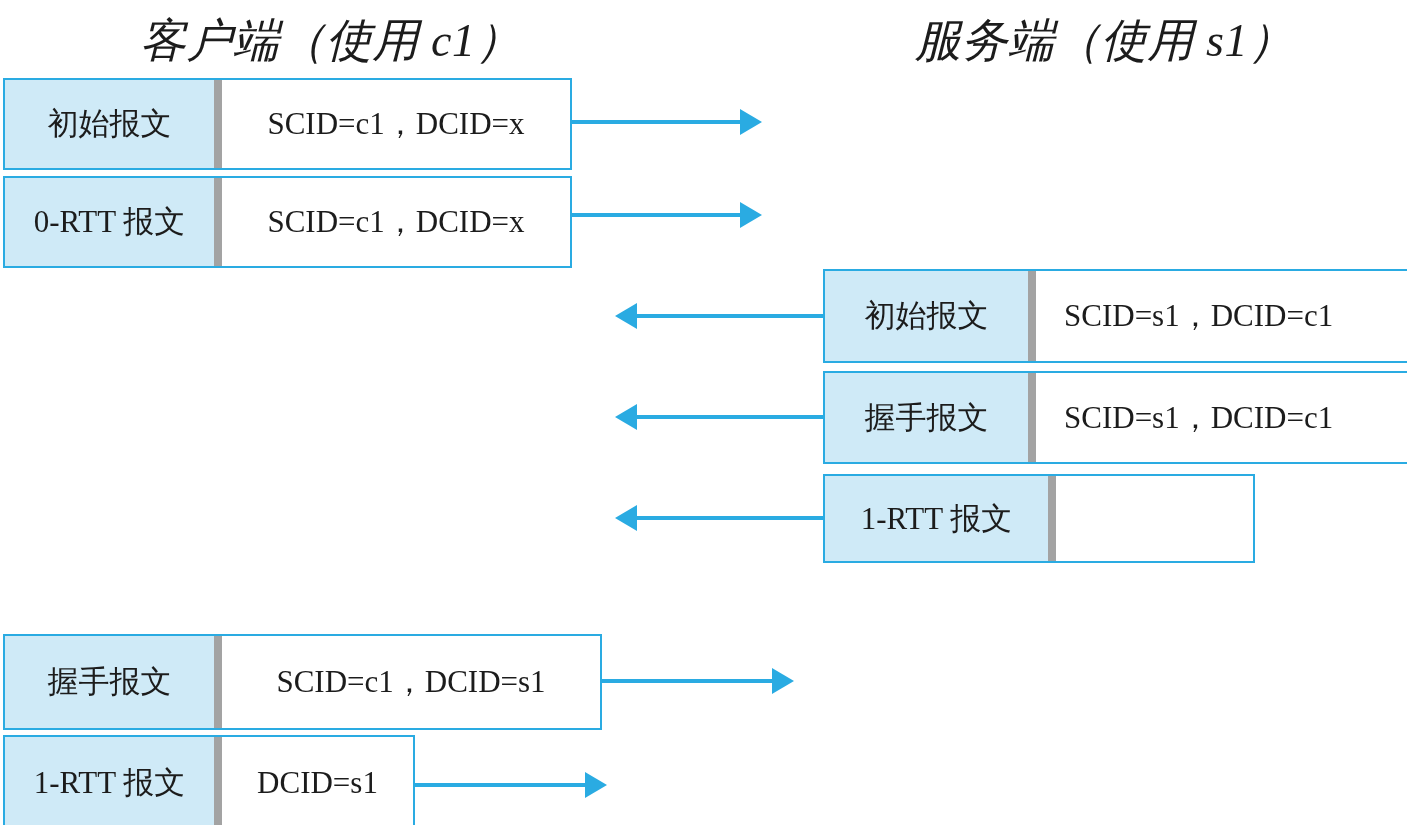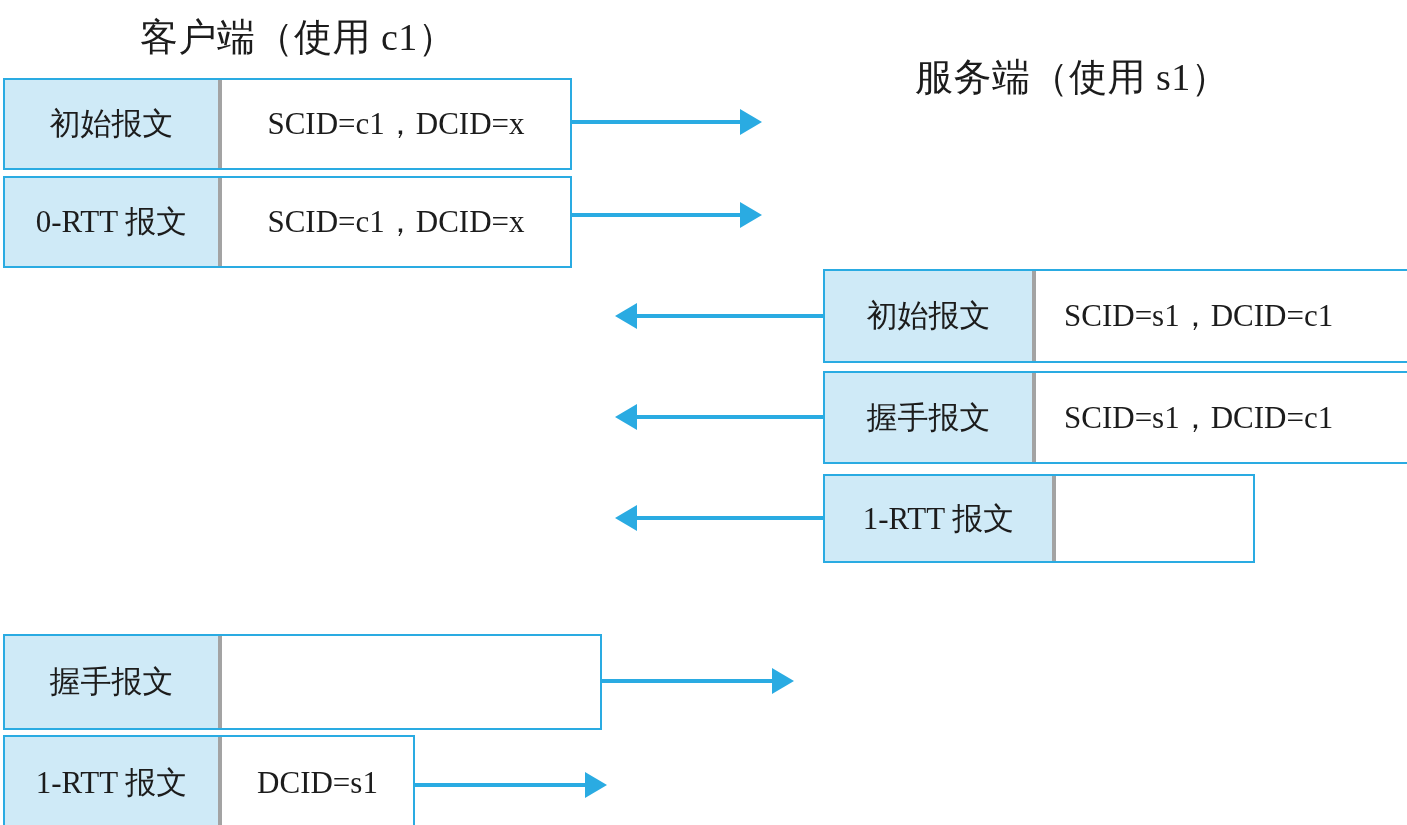--- a/index.html
+++ b/index.html
@@ -15,44 +15,45 @@
     position: relative;
     width: 1407px;
     height: 825px;
     overflow: hidden;
     background: #ffffff;
   }
 
   
   .title {
     position: absolute;
-    font-size: 38px;
+    font-size: 46px;
     line-height: 1;
     white-space: nowrap;
     color: #1c1c1c;
     letter-spacing: 0.5px;
-    text-align: left;
+    text-align: center;
+    font-style: italic;
   }
 
   
   .msg-box {
     position: absolute;
     box-sizing: border-box;
     display: flex;
     align-items: stretch;
     border: 2px solid #2aabe2;
     background: #ffffff;
   }
   .msg-box.clip-right {
     border-right: none;
   }
   .msg-label {
     box-sizing: border-box;
     background: #cfeaf7;
-    border-right: 4px solid #a3a3a3;
+    border-right: 8px solid #a3a3a3;
     display: flex;
     align-items: center;
     justify-content: center;
     font-size: 31px;
     white-space: nowrap;
     color: #1c1c1c;
     flex: 0 0 auto;
   }
   .msg-body {
     box-sizing: border-box;
@@ -91,21 +92,21 @@
     border-right: 22px solid #2aabe2;
   }
 </style>
 </head>
 <body>
 
 <div id="canvas">
 
   <div class="title" style="left:140px; top:18px; width:340px;">客户端（使用 c1）</div>
 
-  <div class="title" style="left:915px; top:18px; width:340px;margin-top:40px;">服务端（使用 s1）</div>
+  <div class="title" style="left:915px; top:18px; width:340px;">服务端（使用 s1）</div>
 
   <div class="msg-box" style="left:3px; top:78px; width:569px; height:92px;">
     <div class="msg-label" style="width:217px;">初始报文</div>
     <div class="msg-body">SCID=c1，DCID=x</div>
   </div>
   <div class="arrow" style="left:572px; top:120px; width:170px;"></div>
   <div class="arrow-head right" style="left:740px; top:109px;"></div>
 
   <div class="msg-box" style="left:3px; top:176px; width:569px; height:92px;justify-content:center;">
     <div class="msg-label" style="width:217px;">0-RTT 报文</div>
@@ -129,20 +130,21 @@
   <div class="arrow-head left" style="left:615px; top:404px;"></div>
 
   <div class="msg-box" style="left:823px; top:474px; width:432px; height:89px;">
     <div class="msg-label" style="width:231px;">1-RTT 报文</div>
   </div>
   <div class="arrow" style="left:637px; top:516px; width:188px;"></div>
   <div class="arrow-head left" style="left:615px; top:505px;"></div>
 
   <div class="msg-box" style="left:3px; top:634px; width:599px; height:96px;">
     <div class="msg-label" style="width:217px;">握手报文</div>
+    <div class="msg-body">SCID=c1，DCID=s1</div>
   </div>
   <div class="arrow" style="left:602px; top:679px; width:172px;"></div>
   <div class="arrow-head right" style="left:772px; top:668px;"></div>
 
   <div class="msg-box" style="left:3px; top:735px; width:412px; height:96px;">
     <div class="msg-label" style="width:217px;">1-RTT 报文</div>
     <div class="msg-body">DCID=s1</div>
   </div>
   <div class="arrow" style="left:415px; top:783px; width:172px;"></div>
   <div class="arrow-head right" style="left:585px; top:772px;"></div>

